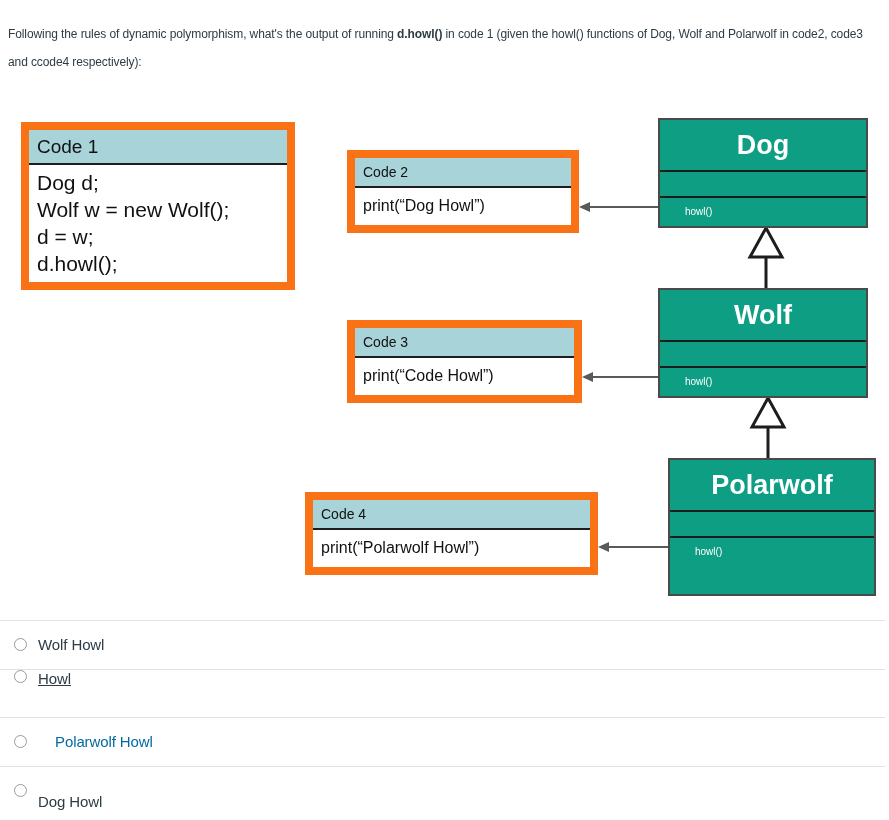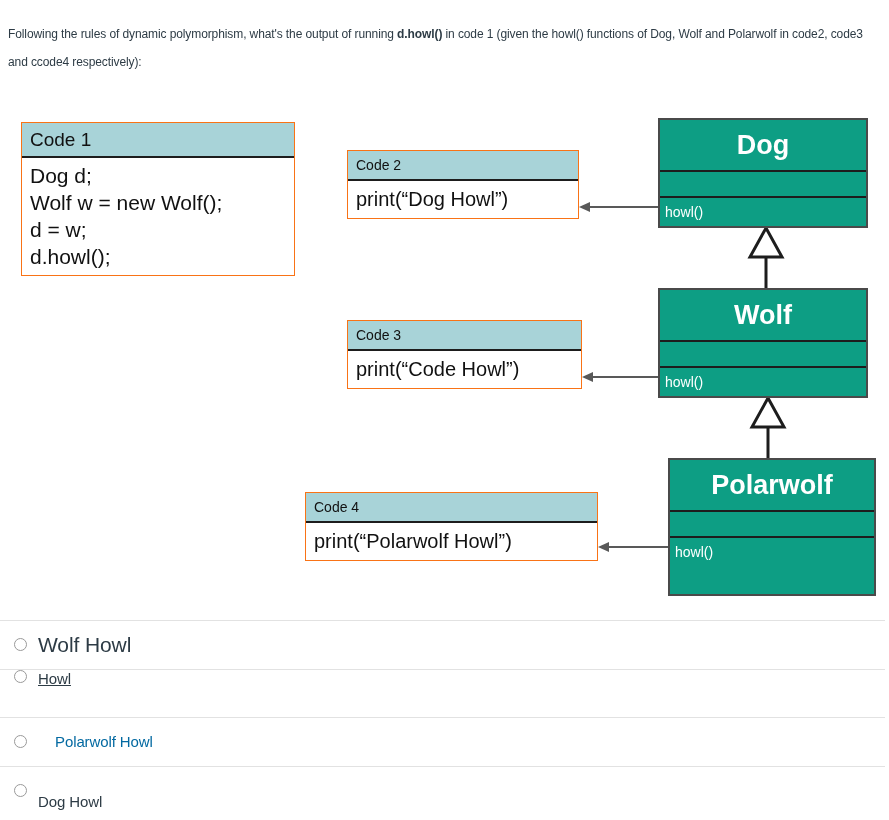--- a/index.html
+++ b/index.html
@@ -35,37 +35,37 @@
     left: 0;
     top: 100px;
     width: 889px;
     height: 500px;
   }
 
   
   .codebox {
     position: absolute;
     box-sizing: border-box;
-    border: 1px solid #f97316;
+    border: 8px solid #f97316;
     background: #ffffff;
   }
   .codebox .hdr {
     box-sizing: border-box;
     background: #a8d3d8;
     border-bottom: 2px solid #1d1d1d;
     font-size: 14px;
     line-height: 1;
     padding: 7px 0 7px 8px;
     color: #111111;
     white-space: nowrap;
   }
   .codebox .body {
     box-sizing: border-box;
     padding: 4px 0 5px 8px;
-    font-size: 20px;
+    font-size: 16px;
     line-height: 28px;
     color: #111111;
     white-space: pre;
   }
   .codebox.code1 .hdr { font-size: 19px; }
   .codebox.code1 .body { font-size: 21px; line-height: 27px; }
 
   #code1 { left: 21px;  top: 22px;  width: 274px; }
   #code2 { left: 347px; top: 50px;  width: 232px; }
   #code3 { left: 347px; top: 220px; width: 235px; }
@@ -91,23 +91,23 @@
   }
   .umlbox .attrs {
     box-sizing: border-box;
     height: 26px;
     border-bottom: 2px solid #1d1d1d;
   }
   .umlbox .ops {
     box-sizing: border-box;
     height: 28px;
     line-height: 28px;
-    padding-left: 5px;
+    padding-left: 25px;
     color: #ffffff;
-    font-size: 14px;
+    font-size: 10px;
     white-space: nowrap;
   }
 
   #dog       { left: 658px; top: 18px;  width: 210px; height: 110px; }
   #wolf      { left: 658px; top: 188px; width: 210px; height: 110px; }
   #polarwolf { left: 668px; top: 358px; width: 208px; height: 138px; }
 
   
   .conn { position: absolute; }
   .conn svg { display: block; overflow: visible; }
@@ -193,21 +193,21 @@
     <div class="cname">Polarwolf</div>
     <div class="attrs"></div>
     <div class="ops">howl()</div>
   </div>
 
 </div>
 
 <div id="answers" style="position: absolute; left: 0px; top: 620px; width: 885px;">
     <div style="position: relative; height: 47.5px; border-top: 1px solid rgb(226, 226, 226); display: flex; align-items: center; cursor: pointer;">
       <span style="box-sizing: border-box; width: 13px; height: 13px; border: 1px solid rgb(154, 154, 154); border-radius: 50%; margin-left: 14px; background: rgb(255, 255, 255); flex: 0 0 auto;"></span>
-      <span style="margin-left: 11px; font-size: 21px; color: rgb(45, 59, 69); letter-spacing: -0.1px;">Wolf Howl</span>
+      <span style="margin-left: 11px; font-size: 15px; color: rgb(45, 59, 69); letter-spacing: -0.1px;">Wolf Howl</span>
     </div>
     <div style="position: relative; height: 47.5px; border-top: 1px solid rgb(226, 226, 226); display: flex; align-items: flex-start; cursor: pointer; text-decoration: underline;">
       <span style="box-sizing: border-box; width: 13px; height: 13px; border: 1px solid rgb(154, 154, 154); border-radius: 50%; margin-left: 14px; background: rgb(255, 255, 255); flex: 0 0 auto;"></span>
       <span style="margin-left: 11px; font-size: 15px; color: rgb(45, 59, 69); letter-spacing: -0.1px;">Howl</span>
     </div>
     <div style="position: relative; height: 47.5px; border-top: 1px solid rgb(226, 226, 226); display: flex; align-items: center; cursor: pointer;">
       <span style="box-sizing: border-box; width: 13px; height: 13px; border: 1px solid rgb(154, 154, 154); border-radius: 50%; margin-left: 14px; background: rgb(255, 255, 255); flex: 0 0 auto;"></span>
       <span style="margin-left: 28px; font-size: 15px; color: #0369a1; letter-spacing: -0.1px;">Polarwolf Howl</span>
     </div>
     <div style="position: relative; height: 47.5px; border-top: 1px solid rgb(226, 226, 226); display: flex; align-items: center; cursor: pointer;">

